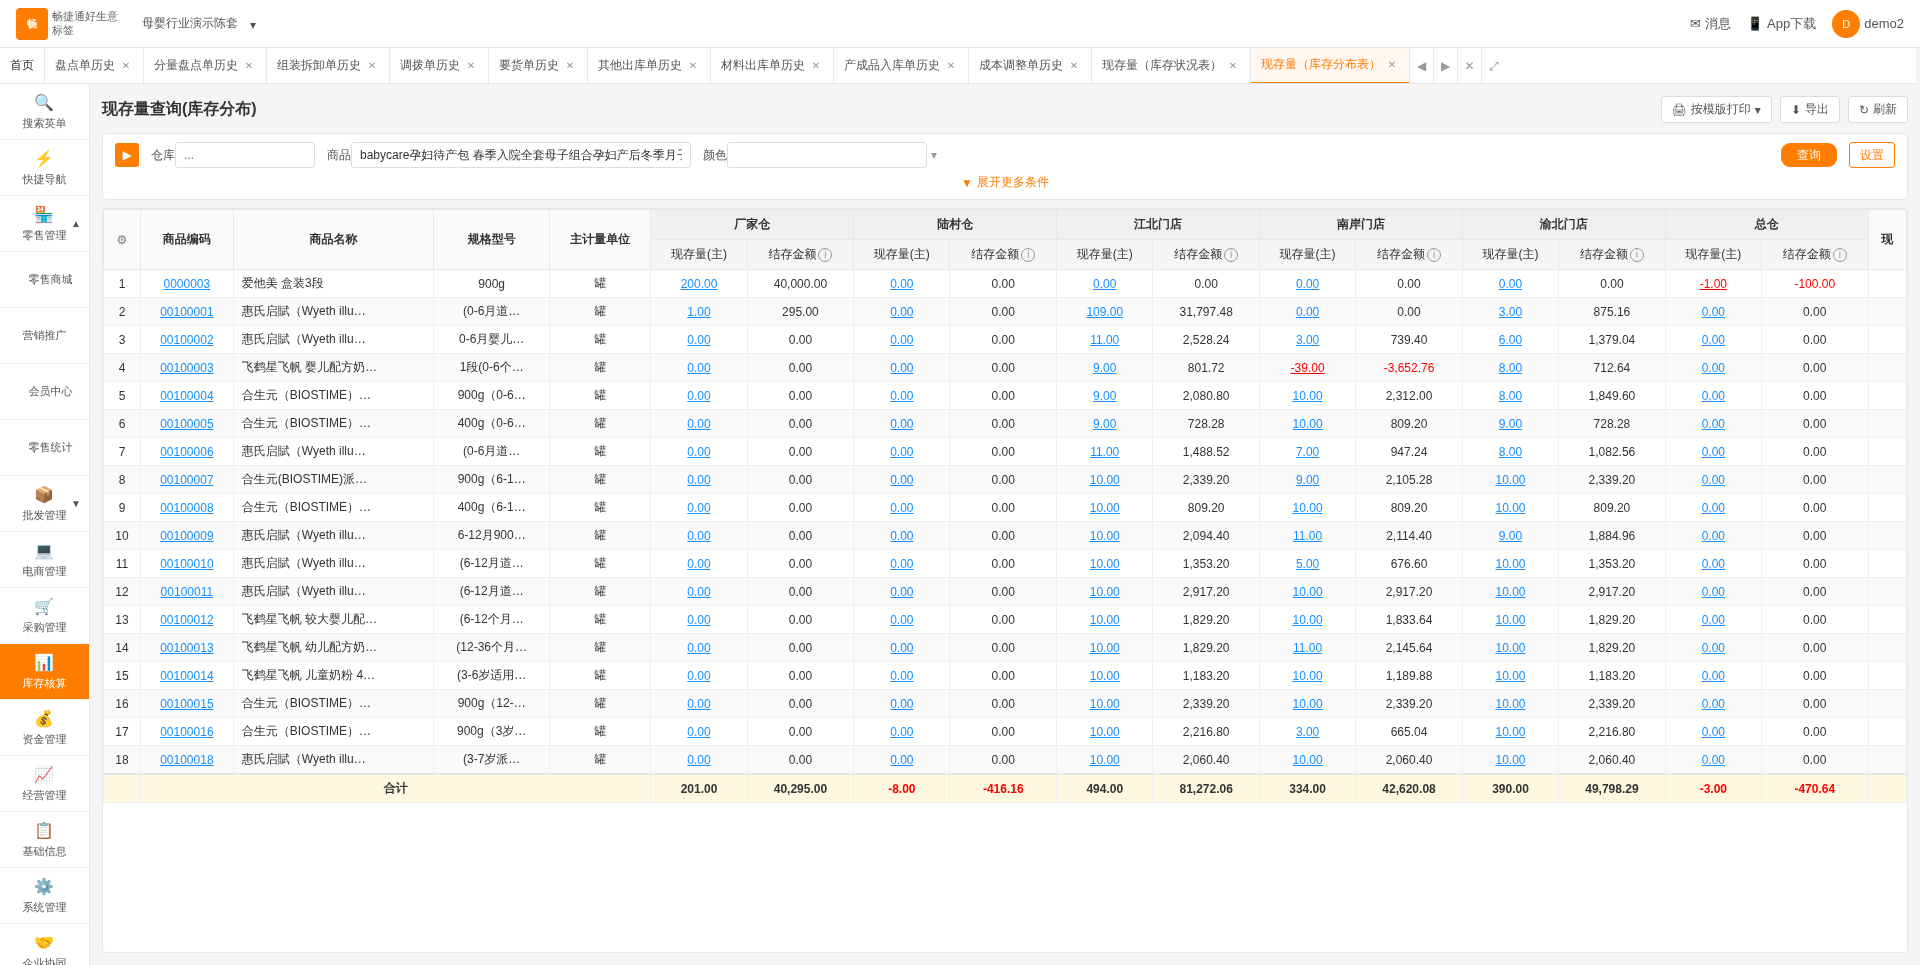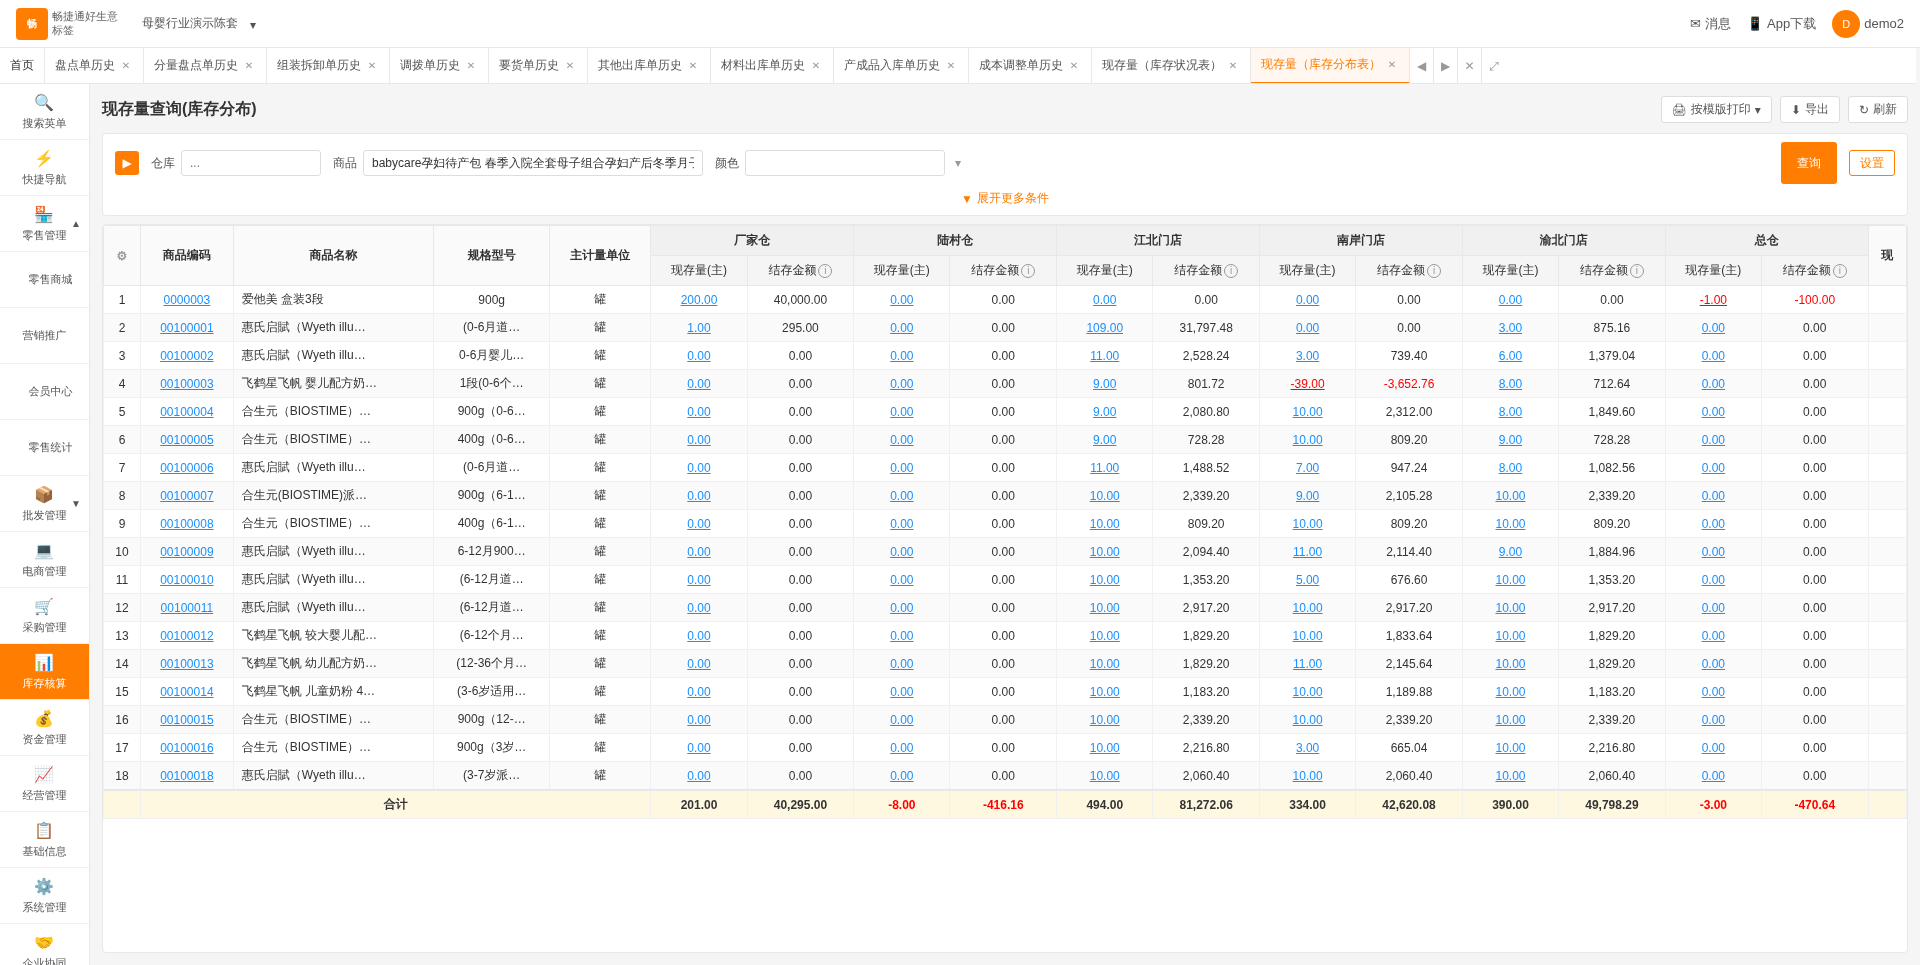--- a/index.html
+++ b/index.html
@@ -233,21 +233,21 @@
       display: flex;
       align-items: center;
       justify-content: center;
       color: #fff;
       cursor: pointer;
       flex-shrink: 0;
     }
     .filter-field {
       display: flex;
       align-items: center;
-      gap: 6px;
+      gap: 0;
     }
     .filter-label {
       color: #555;
       font-size: 12px;
       white-space: nowrap;
     }
     .filter-input {
       border: 1px solid #ddd;
       border-radius: 3px;
       padding: 3px 8px;
@@ -262,25 +262,25 @@
     .filter-input-medium {
       width: 140px;
     }
     .filter-input-color {
       width: 200px;
     }
     .btn-query {
       background: #ff7d00;
       color: #fff;
       border: none;
-      border-radius: 3px;
+      border-radius: 9px;
       padding: 4px 16px;
       cursor: pointer;
       font-size: 12px;
-      height: 42px;
+      height: 24px;
       text-align: right;
     }
     .btn-setting {
       background: #fff;
       color: #ff7d00;
       border: 1px solid #ff7d00;
       border-radius: 3px;
       padding: 4px 10px;
       cursor: pointer;
       font-size: 12px;

